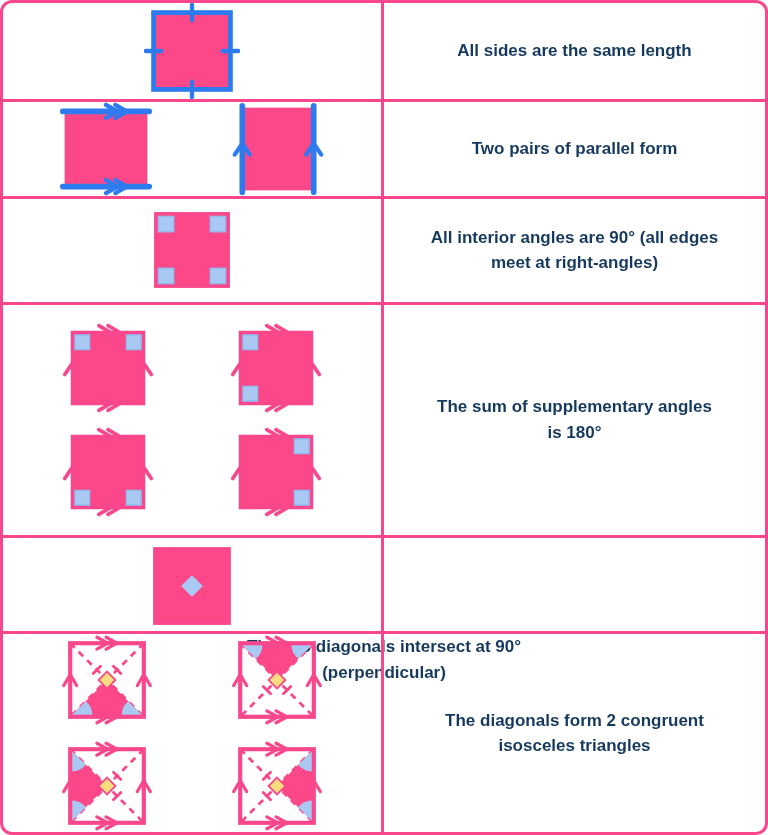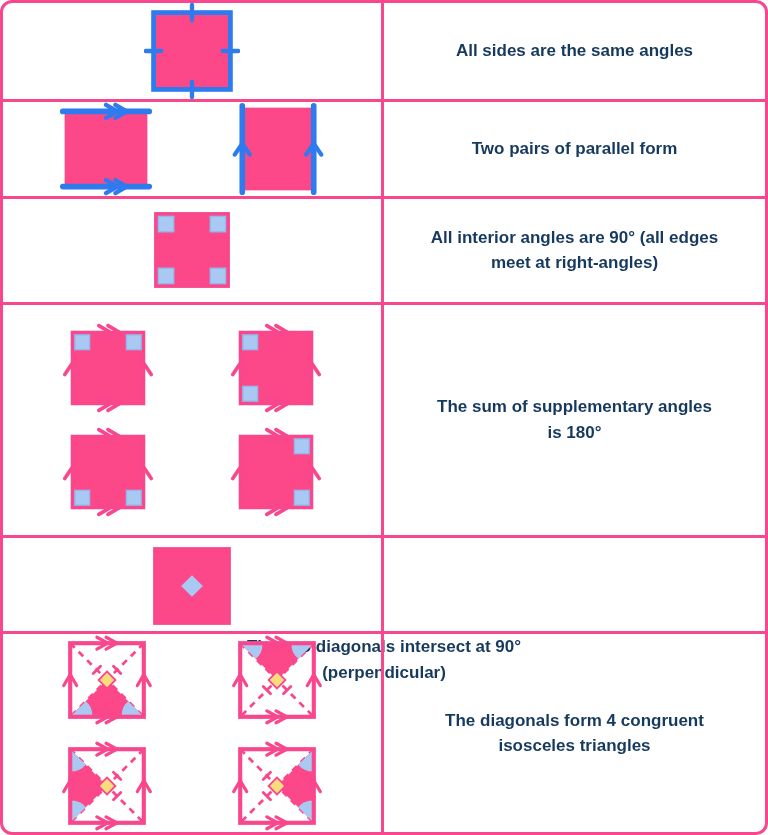--- a/index.html
+++ b/index.html
@@ -65,21 +65,21 @@
 <div class="ptable">
 
   <div class="prow h-a">
     <div class="cell-diagram">
       <svg width="96" height="96" viewBox="0 0 100 100">
         <rect x="10" y="10" width="80" height="80" class="fp sb" stroke-width="5"></rect>
         <path class="fn sb rd" stroke-width="4.5" d="M50 2 L50 18 M50 82 L50 98 M2 50 L18 50 M82 50 L98 50"></path>
       </svg>
     </div>
     <div class="cell-text">
-      <p class="desc">All sides are the same angles</p>
+      <p class="desc">All sides are the same length</p>
     </div>
   </div>
 
   <div class="prow h-b">
     <div class="cell-diagram">
       <div class="pair">
         <svg width="94" height="94" viewBox="0 0 100 100">
           <rect x="6" y="10" width="88" height="80" class="fp"></rect>
           <path class="fn sb rd" stroke-width="6" d="M4 10 L96 10 M4 90 L96 90"></path>
           <path class="fn sb rd" stroke-width="4.5" d="M50 3 L62 10 L50 17 M60 3 L72 10 L60 17 M50 83 L62 90 L50 97 M60 83 L72 90 L60 97"></path>
@@ -227,18 +227,18 @@
             <path class="flb" d="M90 90 L90 66 Q80 65 73 73 Z"></path>
           </g>
           <rect x="43.5" y="43.5" width="13" height="13" transform="rotate(45 50 50)" class="fy sp" stroke-width="2"></rect>
           <rect x="10" y="10" width="80" height="80" class="fn sp" stroke-width="4.5"></rect>
           <path class="fn sp rd" stroke-width="3.5" d="M39 3.5 L51 10 L39 16.5 M49 3.5 L61 10 L49 16.5 M39 83.5 L51 90 L39 96.5 M49 83.5 L61 90 L49 96.5 M3 56 L10 44 L17 56 M83 56 L90 44 L97 56"></path>
         </svg>
 
       </div>
     </div>
     <div class="cell-text">
-      <p class="desc">The diagonals form 4 congruent
+      <p class="desc">The diagonals form 2 congruent
 isosceles triangles</p>
     </div>
   </div>
 
 </div>
 
 </body></html>

